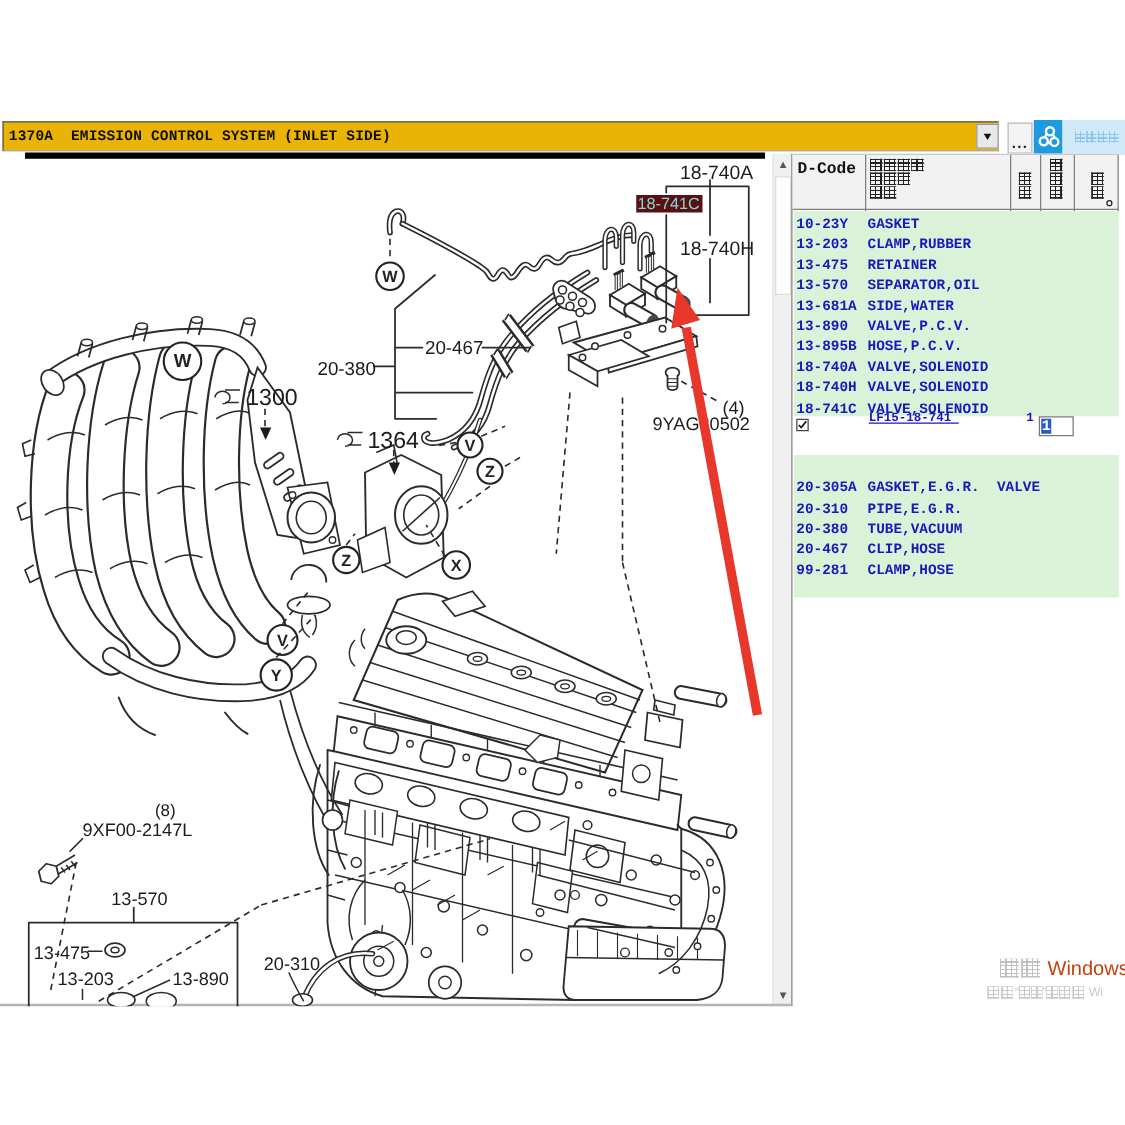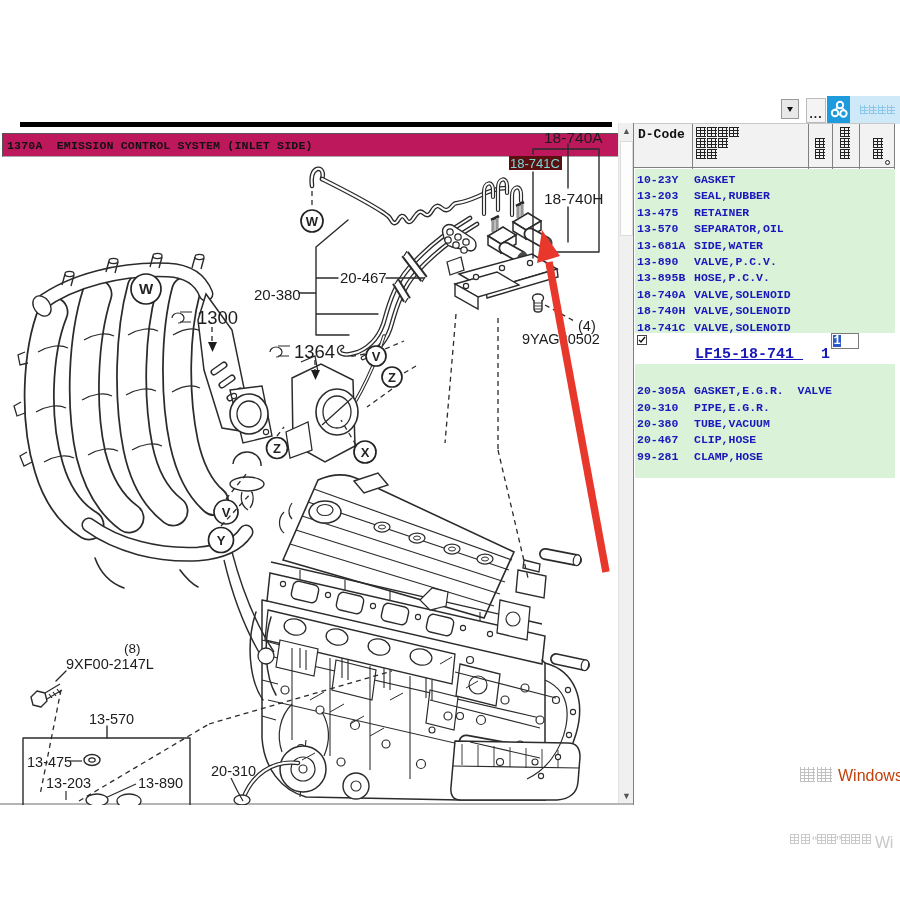--- a/index.html
+++ b/index.html
@@ -1,18 +1,18 @@
 <!DOCTYPE html>
 <html><head><meta charset="utf-8"><style>
 html,body{margin:0;padding:0;background:#fff;}
 #page{position:relative;width:900px;height:900px;overflow:hidden;background:#fff;
   font-family:"Liberation Sans",sans-serif;}
 .abs{position:absolute;}
-#combo{left:2px;top:97px;width:797px;height:24px;background:#be185d;
-  border-top:1px solid #555;border-left:1px solid #555;border-bottom:1px solid #aaa;border-right:1px solid #aaa;box-sizing:border-box;margin-top:36px;}
+#combo{left:2px;top:97px;width:797px;height:24px;background:#eab308;
+  border-top:1px solid #555;border-left:1px solid #555;border-bottom:1px solid #aaa;border-right:1px solid #aaa;box-sizing:border-box;}
 #combo .txt{position:absolute;left:4px;top:5px;font-family:"Liberation Mono",monospace;
   font-weight:bold;font-size:11.6px;letter-spacing:0.15px;color:#111;white-space:pre;}
 #ddbtn{left:781px;top:99px;width:18px;height:20px;background:#e8e8e8;border:1px solid #999;box-sizing:border-box;}
 #ddbtn:after{content:"";position:absolute;left:4.5px;top:7px;border-left:3.5px solid transparent;border-right:3.5px solid transparent;border-top:5px solid #111;}
 #dots{left:806px;top:98px;width:20px;height:25px;background:#f4f4f4;border:1px solid #bbb;box-sizing:border-box;
   font-weight:bold;color:#222;font-size:12px;text-align:center;line-height:30px;letter-spacing:1px;}
 #bluebtn{left:827px;top:96px;width:23px;height:28px;background:#1d9bdd;}
 #bluepanel{left:850px;top:96px;width:50px;height:28px;background:#cfe9f8;}
 #blackbar{left:20px;top:122px;width:592px;height:5px;background:#000;}
 #sbar{left:618px;top:123px;width:15px;height:682px;background:#f0f0f0;border-left:1px solid #e2e2e2;box-sizing:border-box;}
@@ -28,21 +28,21 @@
 .row{position:absolute;left:0;width:260px;height:17px;font-family:"Liberation Mono",monospace;
   font-weight:bold;font-size:11.5px;color:#1818bb;white-space:pre;}
 .row b{position:absolute;left:4px;font-weight:bold;}
 .row i{position:absolute;left:61px;font-style:normal;font-weight:bold;}
 .grn{color:#0b7d0b;}
 .k{display:inline-block;vertical-align:top;
   background:repeating-linear-gradient(0deg,var(--c) 0 1px,transparent 1px 3px),
   repeating-linear-gradient(90deg,var(--c) 0 1px,transparent 1px 4.2px);}
 .k11{width:10px;height:10px;margin-right:1px;}
 #wm1{left:790px;top:767px;color:#c2410c;font-size:16px;white-space:nowrap;padding-left:10px;}
-#wm2{left:790px;top:789px;color:#c9c9c9;font-size:16px;white-space:nowrap;letter-spacing:-0.3px;margin-top:45px;}
+#wm2{left:790px;top:789px;color:#c9c9c9;font-size:10px;white-space:nowrap;letter-spacing:-0.3px;}
 
 </style></head><body>
 <div id="page">
   <div class="abs" id="combo">
       <span class="txt">1370A  EMISSION CONTROL SYSTEM (INLET SIDE)</span>
     </div>
   <div class="abs" id="ddbtn"></div>
   <div class="abs" id="dots">...</div>
   <div class="abs" id="bluebtn">
     <svg width="23" height="28" viewBox="0 0 23 28" style="display:block">
@@ -87,36 +87,36 @@
       </div>
       <div style="position:absolute;left:251px;top:36px;width:5px;height:5px;border:1px solid #222;border-radius:50%;box-sizing:border-box;"></div>
     </div>
     <div id="green1"></div>
     <div id="green2"></div>
     <div style="position:absolute;left:3px;top:212px;width:10px;height:10px;background:#fff;border:1px solid #444;box-sizing:border-box;">
       <svg width="8" height="8" viewBox="0 0 8 8" style="display:block;position:absolute;left:0;top:0">
           <path d="M1,4 L3,6 L7,1" stroke="#111" stroke-width="1.4" fill="none"></path>
         </svg>
     </div>
-    <div class="row" style="top:223px;font-size:15px;"><i style="left:61px;text-decoration:underline;">LF15-18-741&nbsp;</i><i style="left:187px;">1</i></div>
+    <div class="row" style="top:207px;font-size:10px;"><i style="left:61px;text-decoration:underline;">LF15-18-741&nbsp;</i><i style="left:187px;">1</i></div>
     <div style="position:absolute;left:197px;top:210px;width:28px;height:16px;background:#fff;border:1px solid #7a7a7a;box-sizing:border-box;">
       <span style="position:absolute;left:1px;top:1px;width:8px;height:12px;background:#2a5ac8;color:#fff;font-family:'Liberation Mono',monospace;font-weight:bold;font-size:12px;line-height:12px;text-align:center;">1</span>
     </div>
   </div>
   <div class="abs" id="wm1" style="--c:#c0c0c0;">
     <span class="k" style="width:15px;height:15px;margin-right:2px"></span><span class="k" style="width:15px;height:15px;margin-right:6px"></span>Windows
   </div>
   <div class="abs" id="wm2" style="--c:#c9c9c9;">
     <span class="k" style="width:9px;height:10px;margin-right:2px"></span><span class="k" style="width:9px;height:10px;margin-right:2px"></span><span>“</span><span class="k" style="width:9px;height:10px;margin-right:1px"></span><span class="k" style="width:9px;height:10px"></span><span>”</span><span class="k" style="width:9px;height:10px;margin-right:1px"></span><span class="k" style="width:9px;height:10px;margin-right:2px"></span><span class="k" style="width:9px;height:10px;margin-right:4px"></span>Wi
   </div>
   <div class="abs" id="panebottom" style="left:0;top:803px;width:633px;height:1.5px;background:#b5b5b5;"></div>
 
   <div class="abs" id="tblrows">
 <div class="row" style="top:50.0px"><b>10-23Y</b><i>GASKET</i></div>
-<div class="row" style="top:66.4px"><b>13-203</b><i>SEAL,RUBBER</i></div>
+<div class="row" style="top:66.4px"><b>13-203</b><i>CLAMP,RUBBER</i></div>
 <div class="row" style="top:82.8px"><b>13-475</b><i>RETAINER</i></div>
 <div class="row" style="top:99.2px"><b>13-570</b><i>SEPARATOR,OIL</i></div>
 <div class="row" style="top:115.6px"><b>13-681A</b><i>SIDE,WATER</i></div>
 <div class="row" style="top:132.0px"><b>13-890</b><i>VALVE,P.C.V.</i></div>
 <div class="row" style="top:148.4px"><b>13-895B</b><i>HOSE,P.C.V.</i></div>
 <div class="row" style="top:164.8px"><b>18-740A</b><i>VALVE,SOLENOID</i></div>
 <div class="row" style="top:181.2px"><b>18-740H</b><i>VALVE,SOLENOID</i></div>
 <div class="row" style="top:197.6px"><b>18-741C</b><i>VALVE,SOLENOID</i></div>
 <div class="row" style="top:261.3px"><b>20-305A</b><i>GASKET,E.G.R.&nbsp;&nbsp;VALVE</i></div>
 <div class="row" style="top:277.6px"><b>20-310</b><i>PIPE,E.G.R.</i></div>

